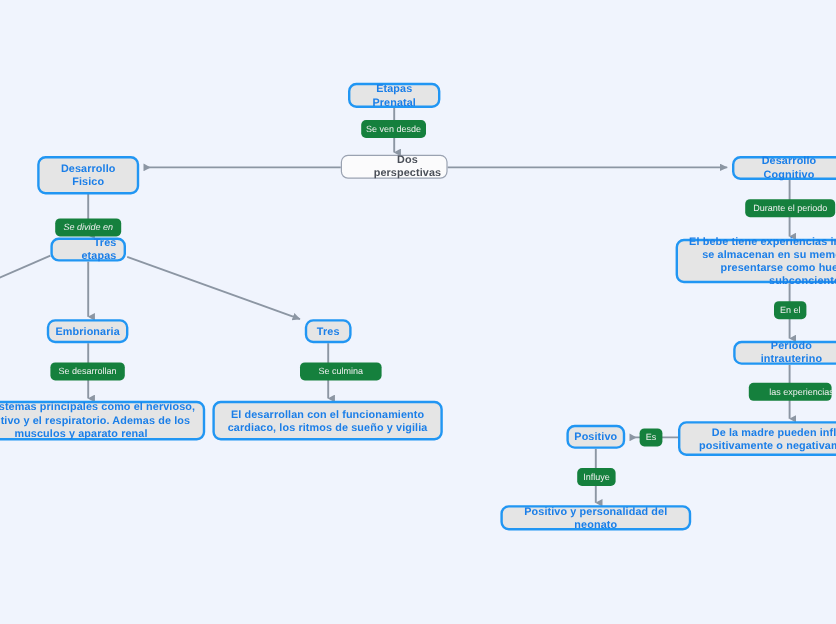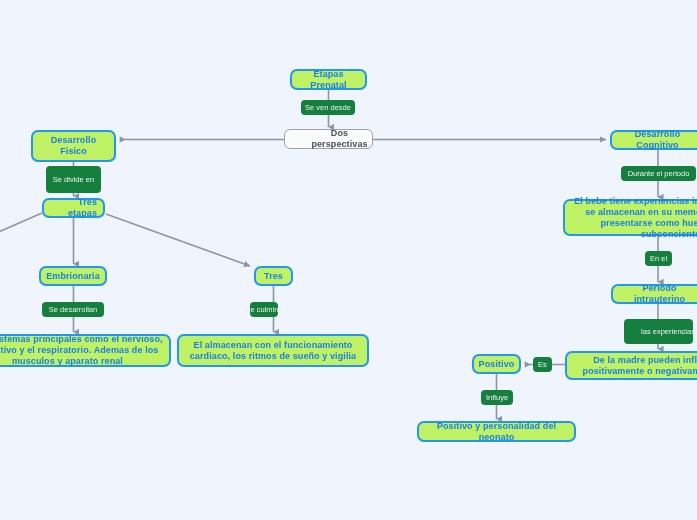--- a/index.html
+++ b/index.html
@@ -30,21 +30,21 @@
     pointer-events: none;
   }
   .node {
     position: absolute;
     box-sizing: border-box;
     display: flex;
     align-items: center;
     justify-content: center;
     text-align: center;
     border-radius: 7px;
-    background: #bef264;
+    background: #e5e5e5;
     border: 2px solid #2196f3;
     color: #1a7ee8;
     font-weight: bold;
     font-size: 9px;
     line-height: 11px;
     padding: 3px 6px;
     white-space: pre-line;
     letter-spacing: 0.1px;
   }
   .node.neutral {
@@ -130,47 +130,47 @@
   <div class="node" style="left:42px;top:198px;width:63px;height:20px;text-align:right;">Tres etapas</div>
 
   <div class="node" style="left:39px;top:266px;width:68px;height:20px;">Embrionaria</div>
 
   <div class="node" style="left:254px;top:266px;width:39px;height:20px;">Tres</div>
 
   <div class="node" style="left:-36px;top:334px;width:207px;height:33px;">Los sistemas principales como el nervioso,
 digestivo y el respiratorio. Ademas de los
 musculos y aparato renal</div>
 
-  <div class="node" style="left:177px;top:334px;width:192px;height:33px;">El almacenan con el funcionamiento
+  <div class="node" style="left:177px;top:334px;width:192px;height:33px;">El desarrollan con el funcionamiento
 cardiaco, los ritmos de sueño y vigilia</div>
 
   <div class="node" style="left:563px;top:199px;width:215px;height:37px;">El bebe tiene experiencias intrauterinas que
 se almacenan en su memoria y pueden
 presentarse como huellas en su subconciente</div>
 
   <div class="node" style="left:611px;top:284px;width:97px;height:20px;">Periodo intrauterino</div>
 
   <div class="node" style="left:565px;top:351px;width:172px;height:29px;">De la madre pueden influir
 positivamente o negativamente</div>
 
   <div class="node" style="left:472px;top:354px;width:49px;height:20px;">Positivo</div>
 
   <div class="node" style="left:417px;top:421px;width:159px;height:21px;">Positivo y personalidad del neonato</div>
 
   <div class="label" style="left:301px;top:100px;width:54px;height:15px;">Se ven desde</div>
 
-  <div class="label" style="left:46px;top:166px;width:55px;height:27px;">Se divide en</div>
+  <div class="label" style="left:46px;top:182px;width:55px;height:15px;font-style:italic;">Se divide en</div>
 
   <div class="label" style="left:621px;top:166px;width:75px;height:15px;">Durante el periodo</div>
 
   <div class="label" style="left:42px;top:302px;width:62px;height:15px;">Se desarrollan</div>
 
-  <div class="label" style="left:250px;top:302px;width:28px;height:15px;">Se culmina</div>
+  <div class="label" style="left:250px;top:302px;width:68px;height:15px;">Se culmina</div>
 
   <div class="label" style="left:645px;top:251px;width:27px;height:15px;">En el</div>
 
-  <div class="label" style="left:624px;top:319px;width:69px;height:25px;padding-left:24px;">las experiencias</div>
+  <div class="label" style="left:624px;top:319px;width:69px;height:15px;padding-left:24px;">las experiencias</div>
 
   <div class="label" style="left:533px;top:357px;width:19px;height:15px;">Es</div>
 
   <div class="label" style="left:481px;top:390px;width:32px;height:15px;">Influye</div>
 
 </div>
 
 </body></html>

